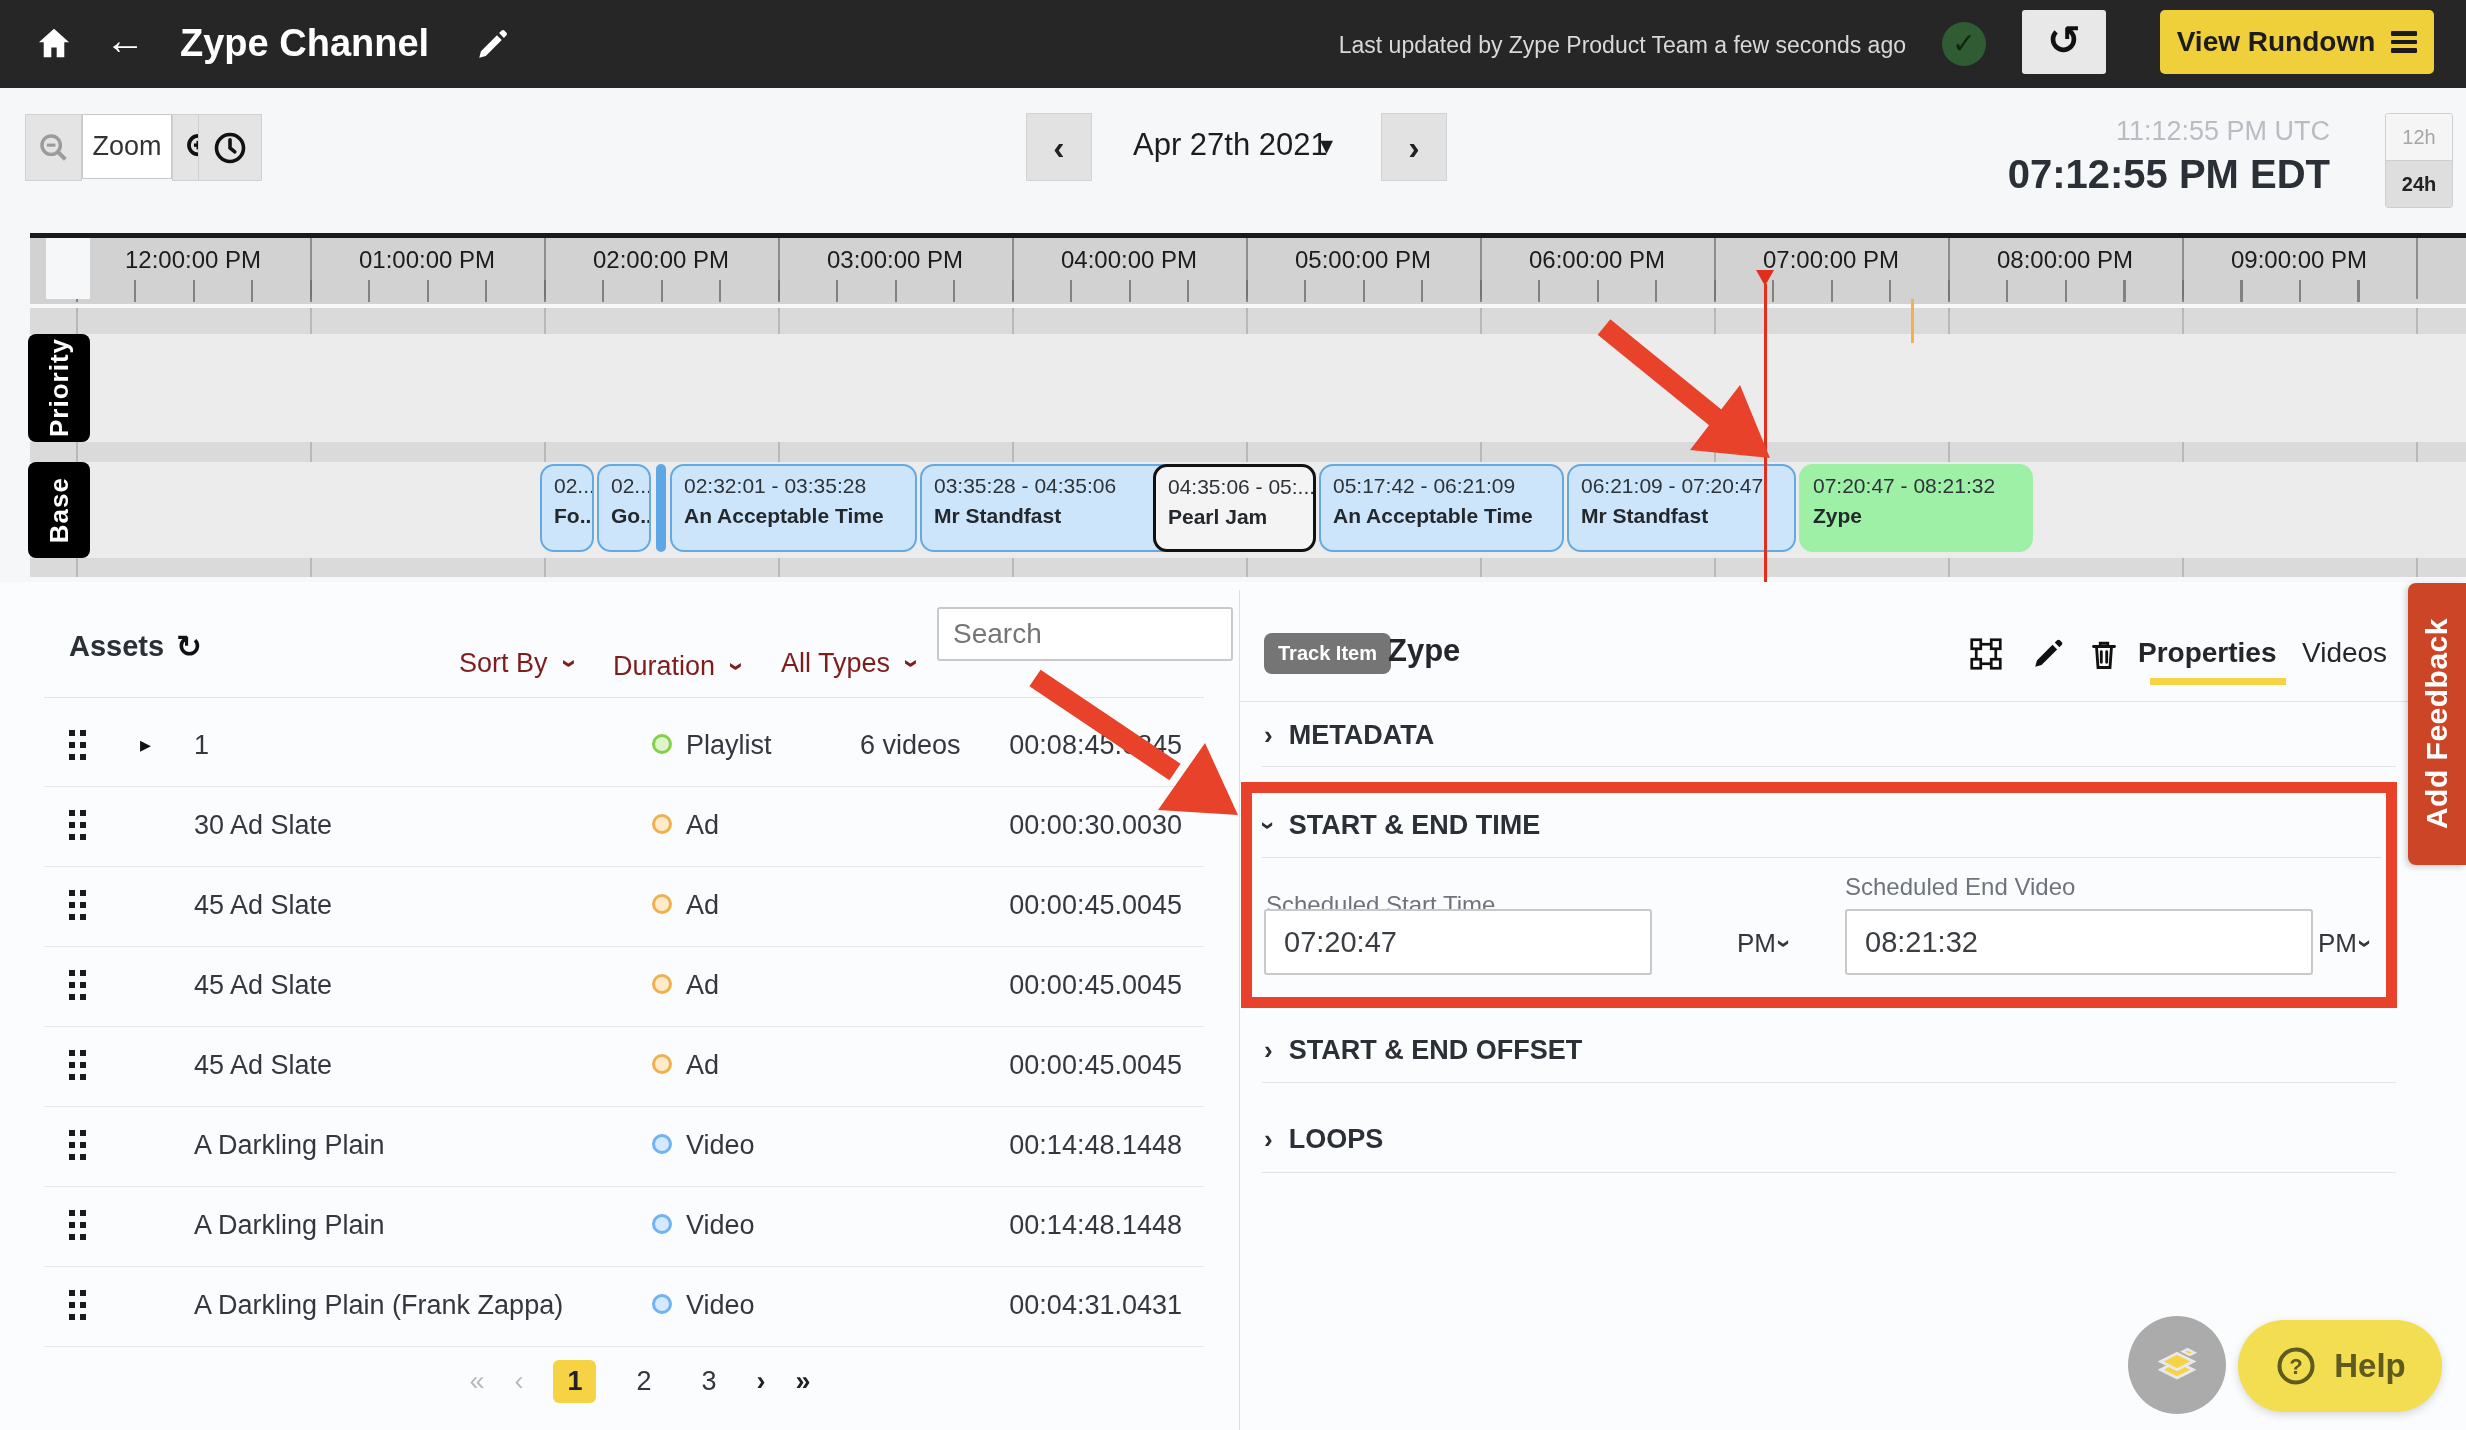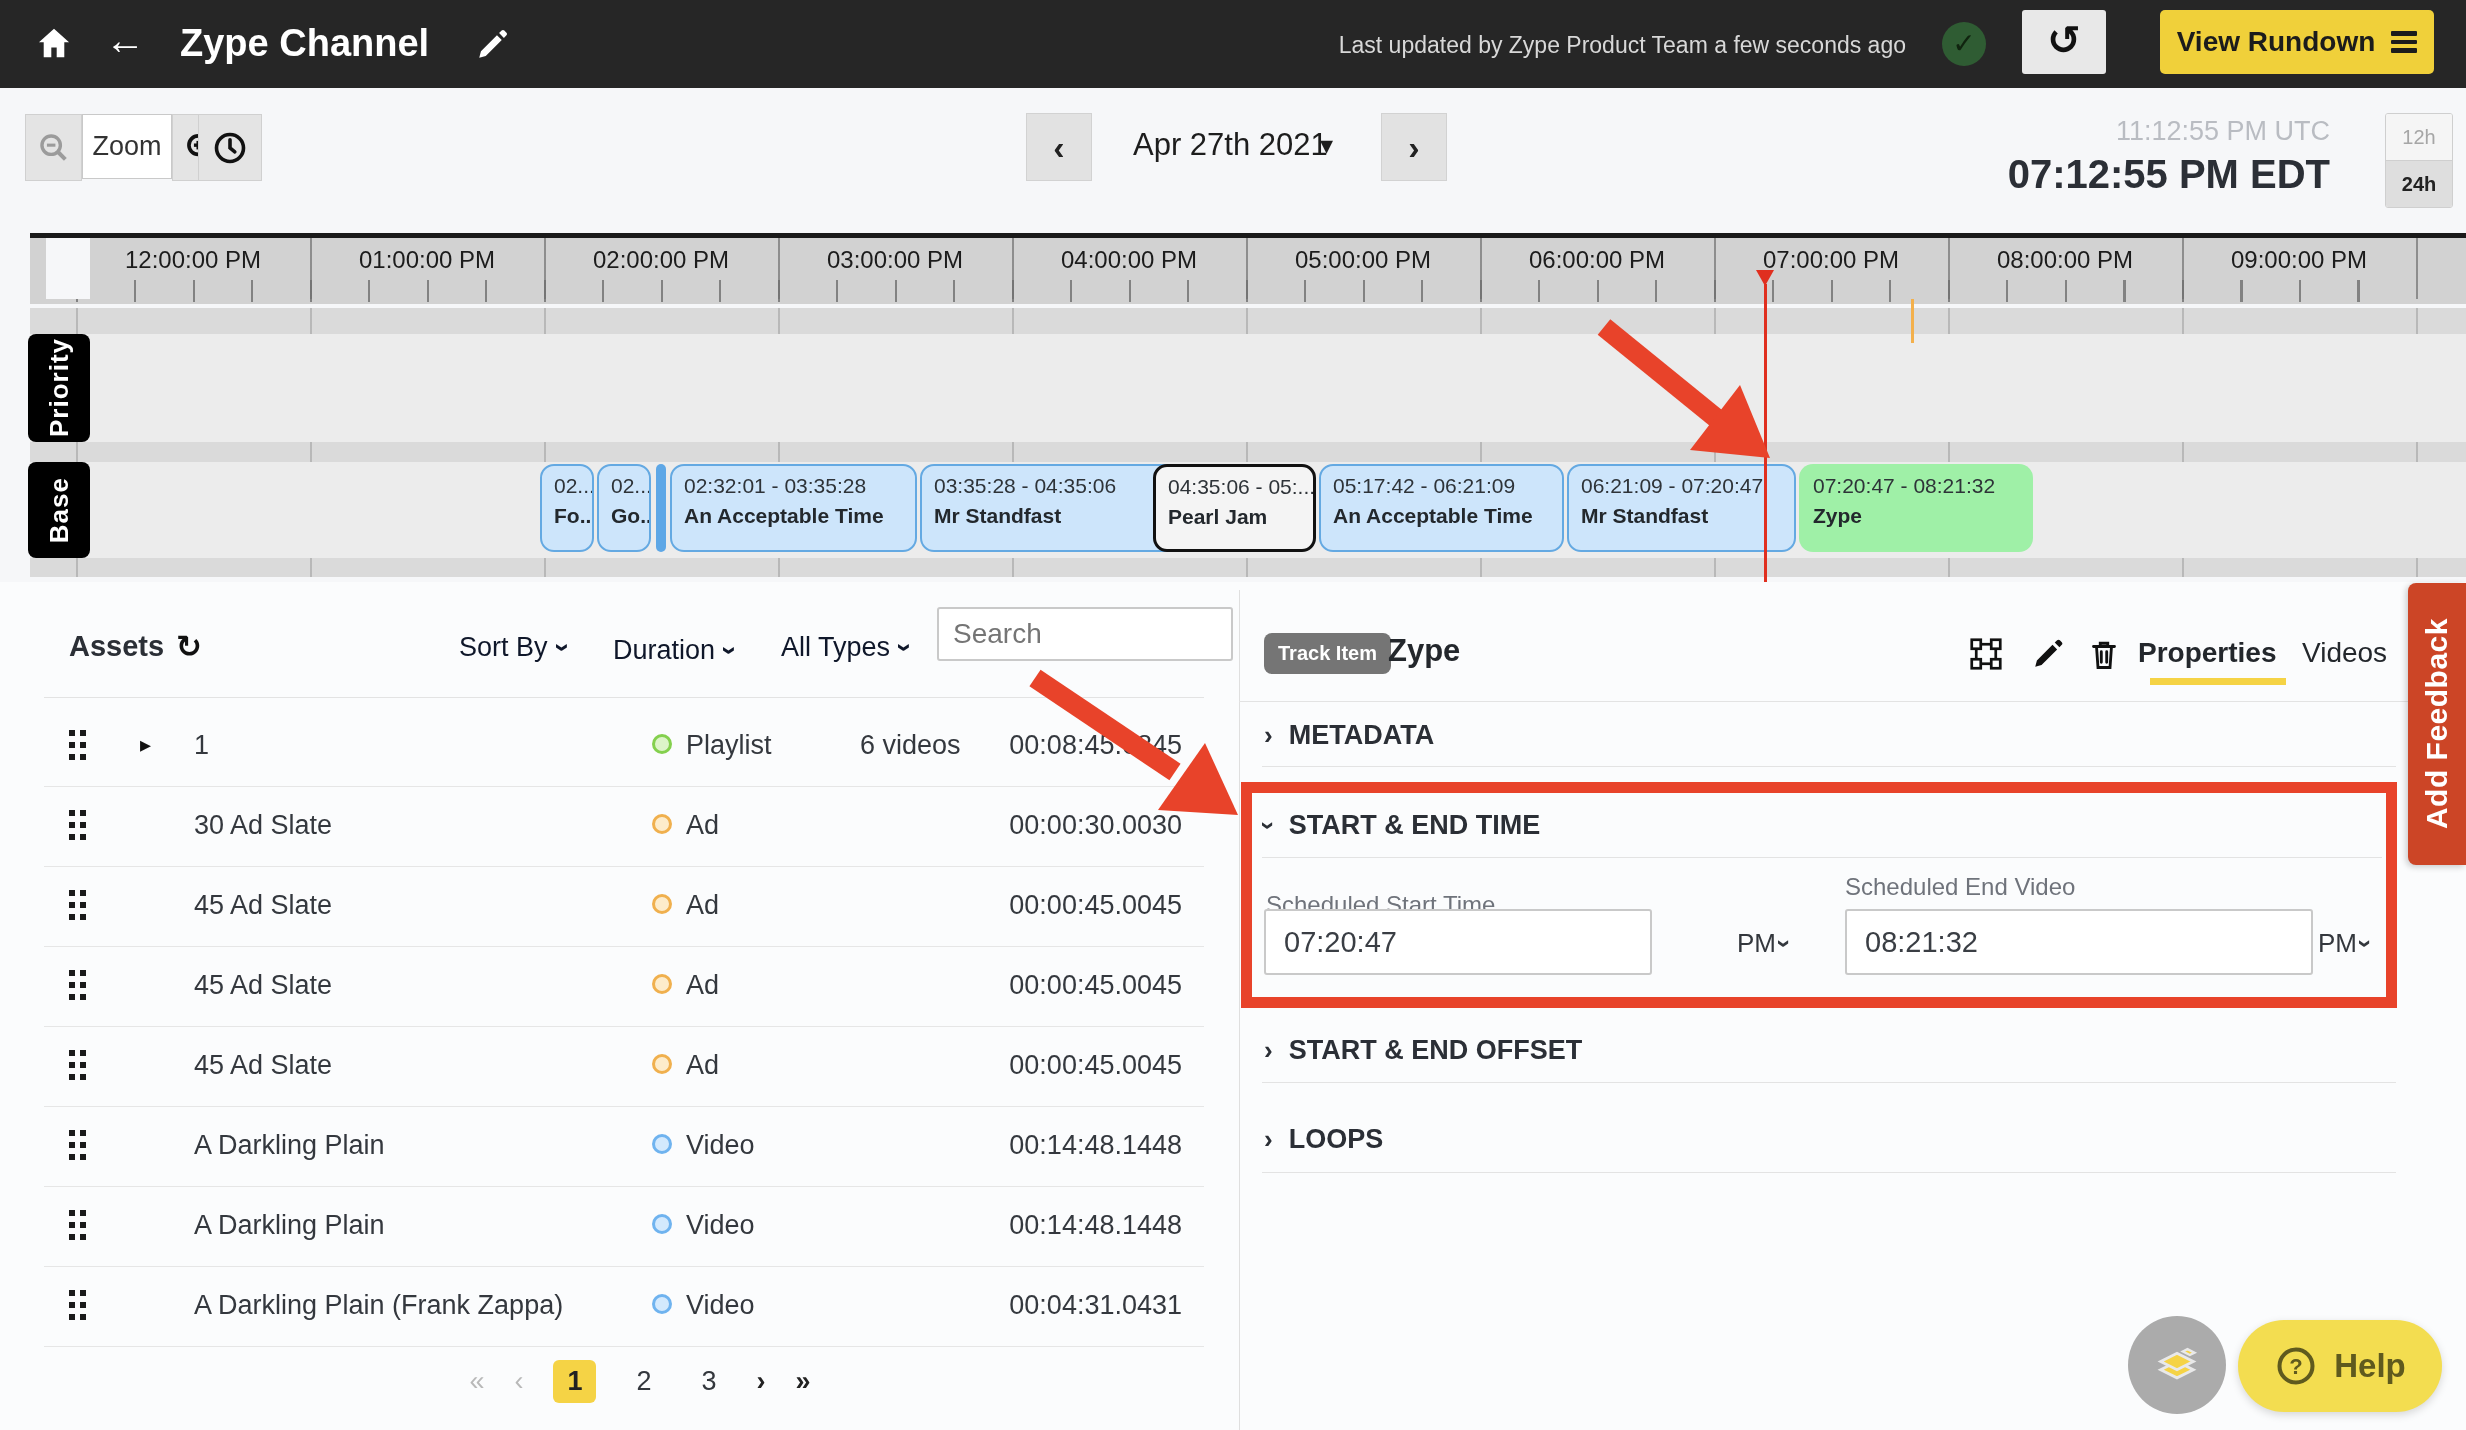--- a/index.html
+++ b/index.html
@@ -56,21 +56,21 @@
   .titem.outlined{background:#f4f4f4;border:3px solid #111;}
   .titem.selected{background:#9ff0a7;border:none;padding:10px 14px;}
   .sliver{position:absolute;top:2px;height:88px;width:10px;border-radius:5px;background:#5ea7e6;}
   .nowline{left:1764px;top:284px;width:3px;height:300px;background:#e02f1f;}
   .nowtri{left:1756px;top:270px;width:0;height:0;border-left:9px solid transparent;border-right:9px solid transparent;border-top:16px solid #e02f1f;}
   .orangeline{left:1911px;top:299px;width:3px;height:44px;background:#f3b04c;}
   
   .lower{left:0;top:582px;width:2466px;height:848px;background:#fbfcfd;}
   .vdivider{left:1239px;top:590px;width:1px;height:840px;background:#dfdfdf;}
   .h1{font-size:29px;font-weight:bold;color:#2b2f36;}
-  .filter{font-size:27px;color:#0f172a;display:flex;align-items:center;gap:10px;}
+  .filter{font-size:27px;color:#7f1d1d;display:flex;align-items:center;gap:17px;margin-top:16px;}
   .chev{display:inline-block;transform:rotate(90deg);font-weight:bold;}
   .search{left:937px;top:607px;width:264px;height:50px;border:2px solid #c9c9c9;border-radius:3px;background:#fff;
      font-size:28px;color:#444;padding:0 14px;font-family:inherit;outline:none;}
   .hdivider{background:#e3e3e3;height:1px;}
   .arow{left:44px;width:1160px;height:80px;border-bottom:1px solid #e6e6e6;}
   .arow .nm{position:absolute;left:150px;top:24px;font-size:27px;color:#34383e;}
   .arow .dot{position:absolute;left:608px;top:28px;width:20px;height:20px;border-radius:50%;box-sizing:border-box;border:3px solid;}
   .dot.playlist{border-color:#84d04e;background:#ddf4c9;}
   .dot.ad{border-color:#f0b04e;background:#fdeccb;}
   .dot.video{border-color:#6fb3ef;background:#d3e9fd;}

